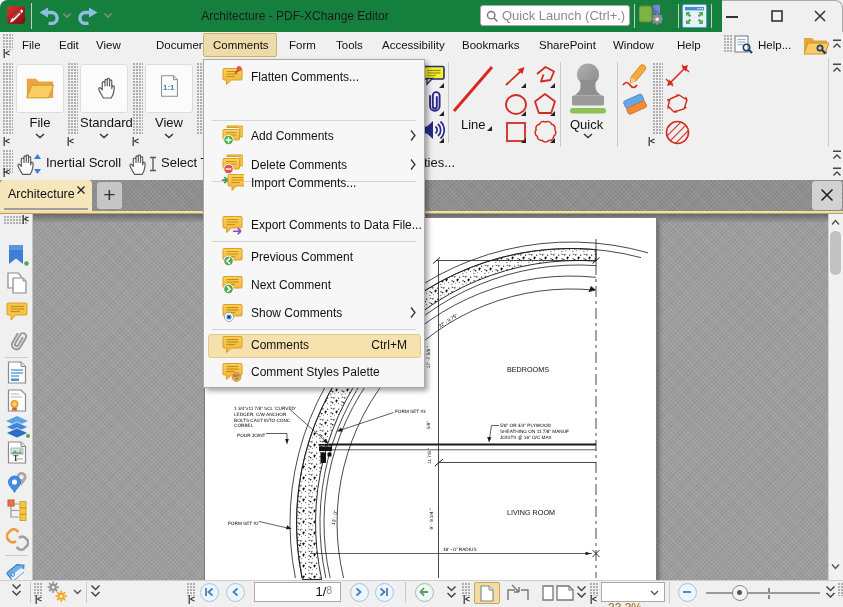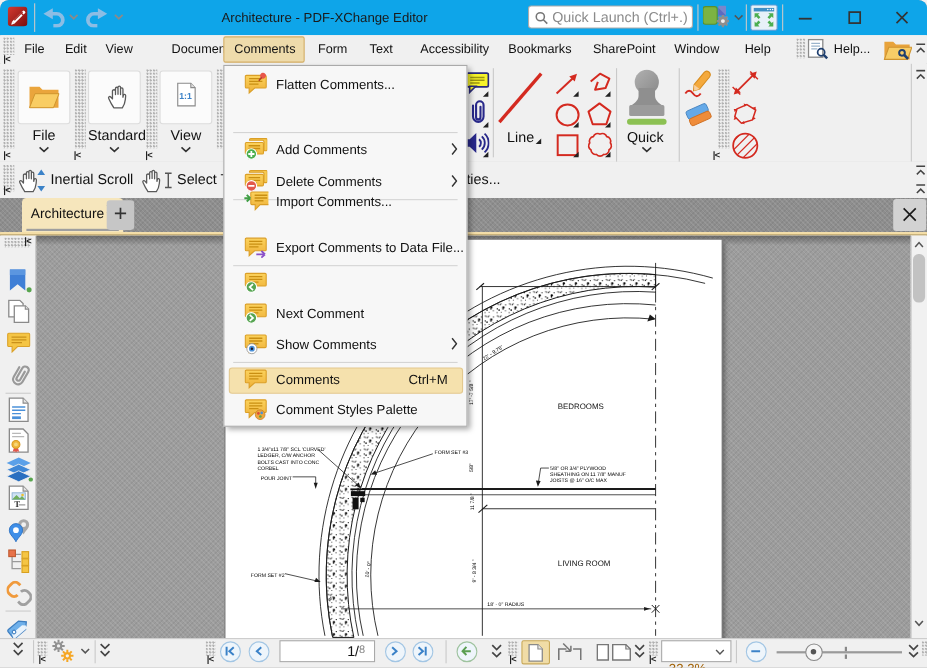--- a/index.html
+++ b/index.html
@@ -1,38 +1,38 @@
 <!DOCTYPE html>
 <html><head>
 <meta charset="utf-8">
 <style>
 html,body{margin:0;padding:0;}
 body{width:843px;height:607px;overflow:hidden;font-family:"Liberation Sans",sans-serif;background:#f0f0f0;}
 #win{position:absolute;left:0;top:0;width:843px;height:607px;background:#f0f0f0;border-radius:8px 8px 0 0;overflow:hidden;box-shadow:inset 0 0 0 1px #a9a9a9;}
 .abs{position:absolute;}
 
-#titlebar{position:absolute;left:0;top:0;width:843px;height:32px;background:#0ea5e9;text-decoration:underline;}
+#titlebar{position:absolute;left:0;top:0;width:722px;height:32px;background:#15803d;text-decoration:underline;}
 #title{position:absolute;left:200px;top:0;width:190px;height:32px;line-height:32px;font-size:12px;color:#1a1a1a;text-align:center;white-space:nowrap;}
 .vsep{position:absolute;width:1px;background:#c9c9c9;}
 
 #menubar{position:absolute;left:0;top:32px;width:843px;height:26px;background:#f0f0f0;}
 .mb{position:absolute;top:2px;height:22px;line-height:22px;font-size:11.5px;color:#111;}
 #mbsel{position:absolute;left:203px;top:1px;width:74px;height:24px;background:#eedbab;border:1px solid #d3ae66;border-radius:2px;box-sizing:border-box;}
 
 #tb1{position:absolute;left:0;top:58px;width:843px;height:89px;background:#f0f0f0;border-bottom:1px solid #d9d9d9;}
 #tb2{position:absolute;left:0;top:147px;width:843px;height:33px;background:#f0f0f0;}
 .bigbtn{position:absolute;top:6px;width:48px;height:49px;background:#fbfbfb;border:1px solid #dcdcdc;border-radius:3px;box-sizing:border-box;}
 .biglab{position:absolute;top:57px;height:16px;line-height:16px;font-size:13px;color:#111;text-align:center;}
 .grip{position:absolute;background-image:radial-gradient(circle at 1px 1px,#b0b0b0 0.9px,transparent 1.1px);background-size:3px 3px;}
 .kico{position:absolute;font-size:8.5px;color:#222;font-weight:bold;letter-spacing:-0.5px;}
 .cm{position:absolute;width:0;height:0;border-left:5px solid transparent;border-bottom:5px solid #222;}
 .tb2lab{position:absolute;top:7px;height:18px;line-height:18px;font-size:13px;color:#111;}
 
 #tabbar{position:absolute;left:0;top:180px;width:843px;height:31px;background:#8e8e8e;background-image:repeating-linear-gradient(45deg,rgba(255,255,255,.09) 0 1px,transparent 1px 3px),repeating-linear-gradient(-45deg,rgba(0,0,0,.06) 0 1px,transparent 1px 3px);}
-#tab1{position:absolute;left:0;top:0;width:92px;height:43px;background:#f6e6bc;border-radius:4px 4px 0 0;margin-left:20px;}
+#tab1{position:absolute;left:0;top:0;width:92px;height:43px;background:#f6e6bc;border-radius:4px 4px 0 0;}
 #tab1 .lab{position:absolute;left:8px;top:7px;font-size:12.5px;color:#111;}
 #tabplus{position:absolute;left:97px;top:2px;width:25px;height:27px;background:#c6c6c6;border-radius:3px;color:#333;font-size:21px;line-height:25px;text-align:center;font-weight:300;}
 #tabx{position:absolute;left:812px;top:1px;width:30px;height:29px;background:#d2d2d2;border-radius:3px;}
 #tanstrip{position:absolute;left:0;top:211px;width:843px;height:3px;background:#f4dda5;border-bottom:1px solid #b5a06b;box-sizing:border-box;}
 
 #docarea{position:absolute;left:0;top:214px;width:843px;height:366px;overflow:hidden;}
 #sidebar{position:absolute;left:0;top:0;width:33px;height:366px;background:#f0f0f0;border-right:1px solid #c4c4c4;box-sizing:border-box;}
 #canvas{position:absolute;left:33px;top:0;width:795px;height:366px;background:#9d9d9d;background-image:repeating-linear-gradient(45deg,rgba(255,255,255,.09) 0 1px,transparent 1px 3px),repeating-linear-gradient(-45deg,rgba(0,0,0,.06) 0 1px,transparent 1px 3px);overflow:hidden;}
 #canvshadow{position:absolute;left:33px;top:0;width:795px;height:9px;background:linear-gradient(#00000055,transparent);}
 #page{position:absolute;left:205px;top:4px;width:451px;height:362px;background:#fff;box-shadow:0 0 0 1px #7d7d7d,3px 3px 4px rgba(0,0,0,.35);}
@@ -145,21 +145,21 @@
   <div id="menubar">
     <div class="grip" style="left:3px;top:2px;width:10px;height:16px"></div>
     <div class="kico" style="left:3px;top:16px">|&lt;</div>
     <div class="mb" style="left:22px">File</div>
     <div class="mb" style="left:59px">Edit</div>
     <div class="mb" style="left:96px">View</div>
     <div class="mb" style="left:156px">Document</div>
     <div id="mbsel"></div>
     <div class="mb" style="left:213px;z-index:3">Comments</div>
     <div class="mb" style="left:289px">Form</div>
-    <div class="mb" style="left:336px">Text</div>
+    <div class="mb" style="left:336px">Tools</div>
     <div class="mb" style="left:382px">Accessibility</div>
     <div class="mb" style="left:462px">Bookmarks</div>
     <div class="mb" style="left:539px">SharePoint</div>
     <div class="mb" style="left:613px">Window</div>
     <div class="mb" style="left:677px">Help</div>
     <div class="grip" style="left:724px;top:3px;width:8px;height:18px"></div>
     <svg class="abs" style="left:734px;top:3px" width="22" height="20" viewBox="0 0 22 20">
         <rect x="1" y="1" width="13" height="16" fill="#fff" stroke="#8a8a8a" stroke-width="1.2"></rect>
         <line x1="3.5" y1="4.5" x2="11.5" y2="4.5" stroke="#9ab4cc" stroke-width="1.2"></line>
         <line x1="3.5" y1="7" x2="11.5" y2="7" stroke="#9ab4cc" stroke-width="1.2"></line>
@@ -770,20 +770,21 @@
         </svg>
         <span class="txt">Export Comments to Data File...</span>
       </div>
     <div class="msep" style="top:180.5px"></div>
     <div class="mi" style="top:182.5px">
         <svg class="ic" width="21" height="21" viewBox="0 0 21 21">
           <use href="#mbub"></use>
           <circle cx="6.5" cy="15" r="4.8" fill="#57a553" stroke="#fff" stroke-width="1"></circle>
           <path d="M8 12.2 L5 15 L8 17.8" fill="none" stroke="#fff" stroke-width="1.6"></path>
         </svg>
+        <span class="txt">Previous Comment</span>
       </div>
     <div class="mi" style="top:211px">
         <svg class="ic" width="21" height="21" viewBox="0 0 21 21">
           <use href="#mbub"></use>
           <circle cx="6.5" cy="15" r="4.8" fill="#57a553" stroke="#fff" stroke-width="1"></circle>
           <path d="M5 12.2 L8 15 L5 17.8" fill="none" stroke="#fff" stroke-width="1.6"></path>
         </svg>
         <span class="txt">Next Comment</span>
       </div>
     <div class="mi" style="top:239px">

